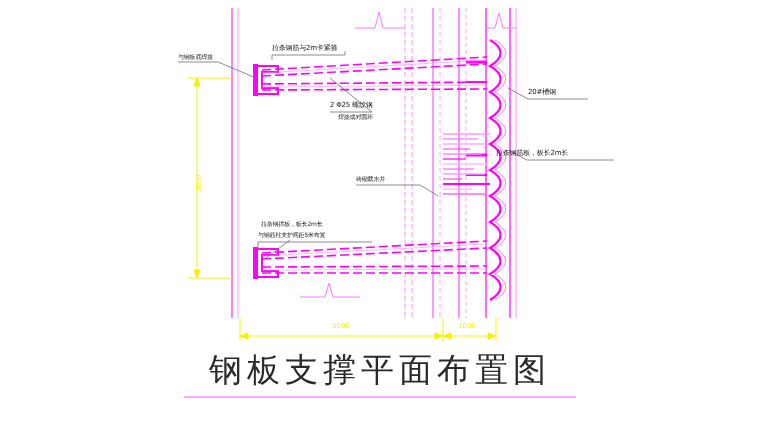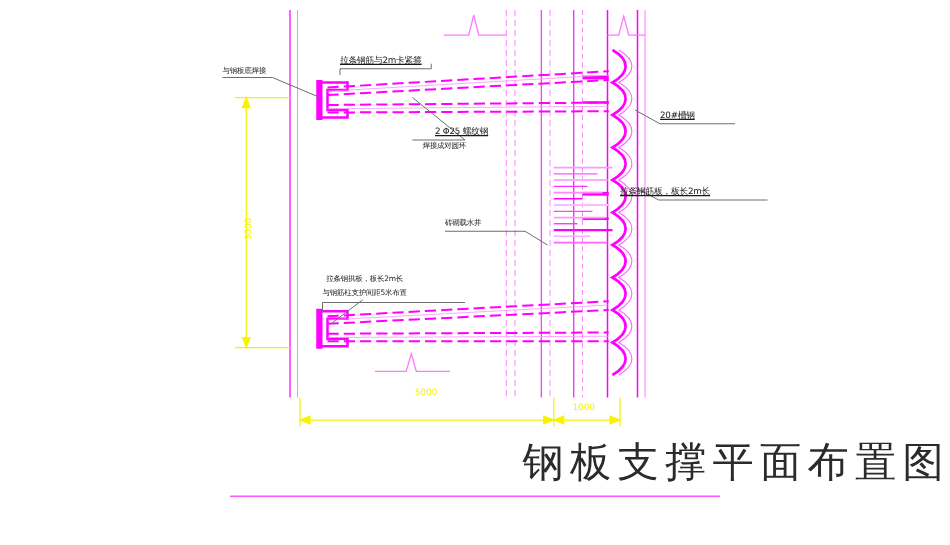--- a/index.html
+++ b/index.html
@@ -23,38 +23,38 @@
   }
   .anno-text {
     position: absolute;
     color: #1a1a1a;
     font-family: "DejaVu Sans", "Liberation Sans", sans-serif;
     white-space: nowrap;
     line-height: 1.05;
     letter-spacing: -0.2px;
   }
   .anno-text.sz6 { font-size: 6px; }
-  .anno-text.sz7 { font-size: 7px; text-decoration: underline; }
+  .anno-text.sz7 { font-size: 7px; }
   .dim-text {
     position: absolute;
     color: #f7f300;
     font-family: "DejaVu Sans", "Liberation Sans", sans-serif;
     font-size: 7px;
     white-space: nowrap;
   }
   .dim-text.vertical {
     transform-origin: left top;
     transform: rotate(-90deg);
   }
   #main-title {
     position: absolute;
     left: 0;
     top: 348px;
     width: 760px;
-    text-align: right;
+    text-align: center;
     font-family: "DejaVu Serif", "Liberation Serif", serif;
     font-size: 33px;
     color: #2b2b2b;
     letter-spacing: 5px;
     font-weight: 400;
   }
 </style>
 </head>
 <body>
 
@@ -202,36 +202,36 @@
   <g>
     <line x1="184" y1="397" x2="576" y2="397" stroke="#ff55ff" stroke-width="1.2"></line>
   </g>
 </svg>
 
 <div>
   <div class="anno-text sz6" style="left:178px; top:54px;">与钢板底焊接</div>
 
   <div class="anno-text sz7" style="left:272px; top:45px;">拉条钢筋与2m卡紧箍</div>
 
-  <div class="anno-text sz7" style="left:348px; top:102px;">2 Φ25 螺纹钢</div>
+  <div class="anno-text sz7" style="left:330px; top:102px;">2 Φ25 螺纹钢</div>
 
   <div class="anno-text sz6" style="left:338px; top:114px;">焊接成对圆环</div>
 
   <div class="anno-text sz7" style="left:528px; top:89px;">20#槽钢</div>
 
   <div class="anno-text sz7" style="left:496px; top:150px;">拉条钢筋板，板长2m长</div>
 
   <div class="anno-text sz6" style="left:356px; top:176px;">砖砌载水井</div>
 
   <div class="anno-text sz6" style="left:261px; top:221px;">拉条钢拱板，板长2m长</div>
 
   <div class="anno-text sz6" style="left:258px; top:232px;">与钢筋柱支护间距5米布置</div>
 </div>
 
 <div>
-  <div class="dim-text" style="left:332px; top:310px;">5000</div>
+  <div class="dim-text" style="left:332px; top:322px;">5000</div>
 
   <div class="dim-text" style="left:458px; top:322px;">1000</div>
 
   <div class="dim-text vertical" style="left:195px; top:192px;">3000</div>
 </div>
 
 <div id="main-title">钢板支撑平面布置图</div>
 
 </body></html>

